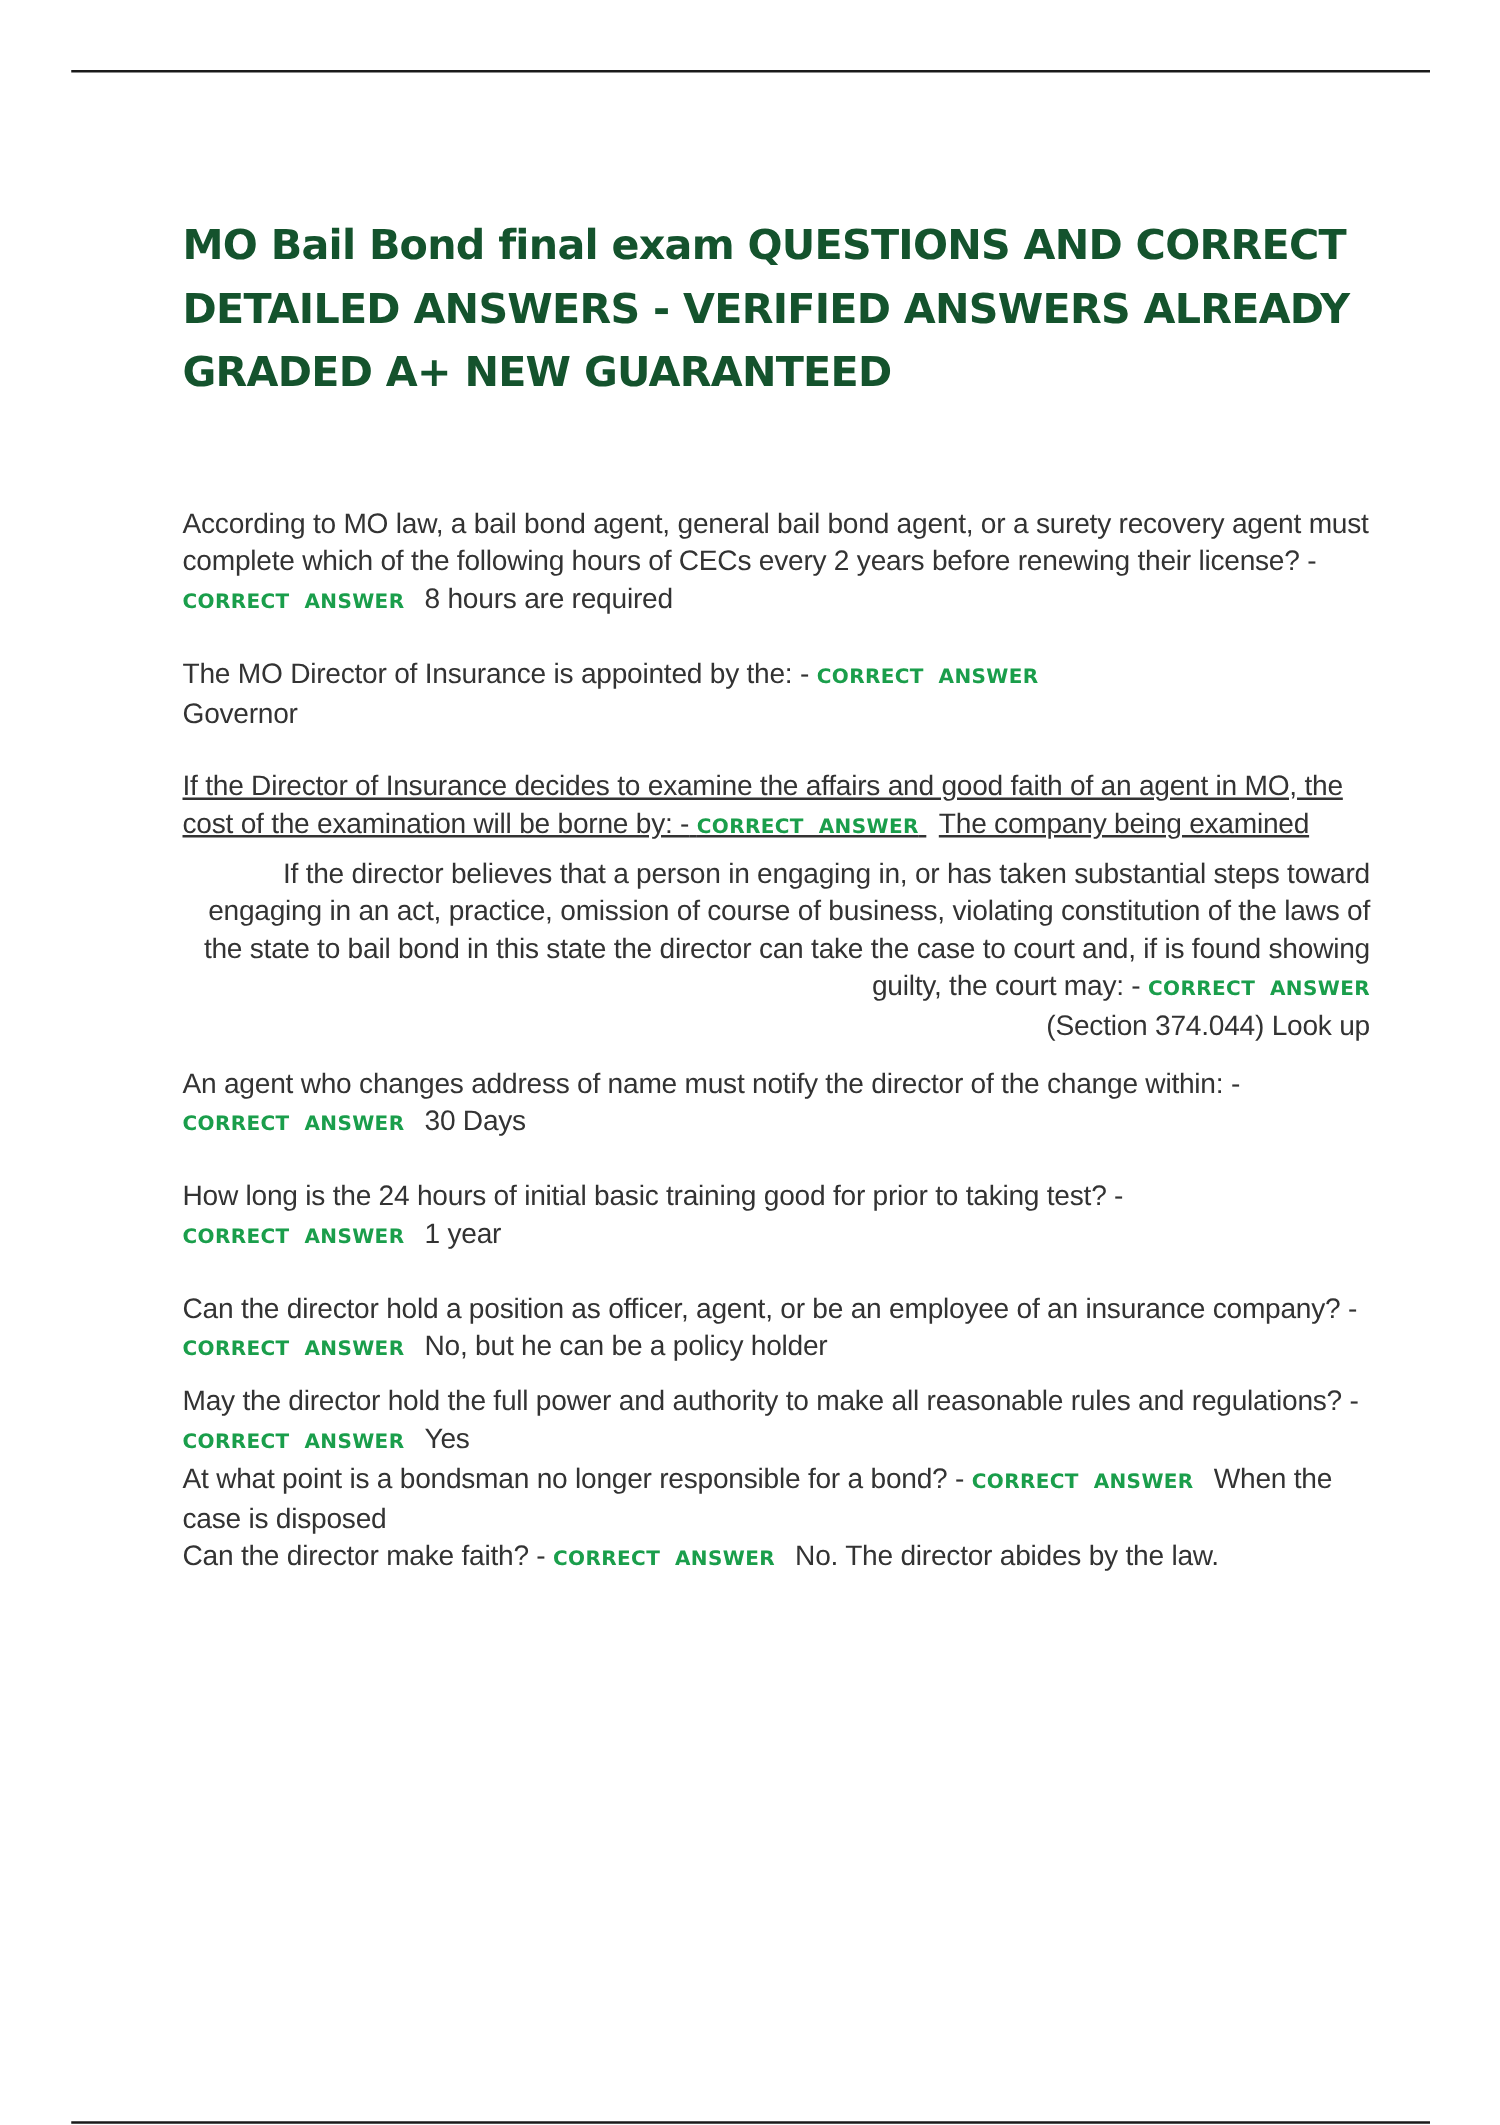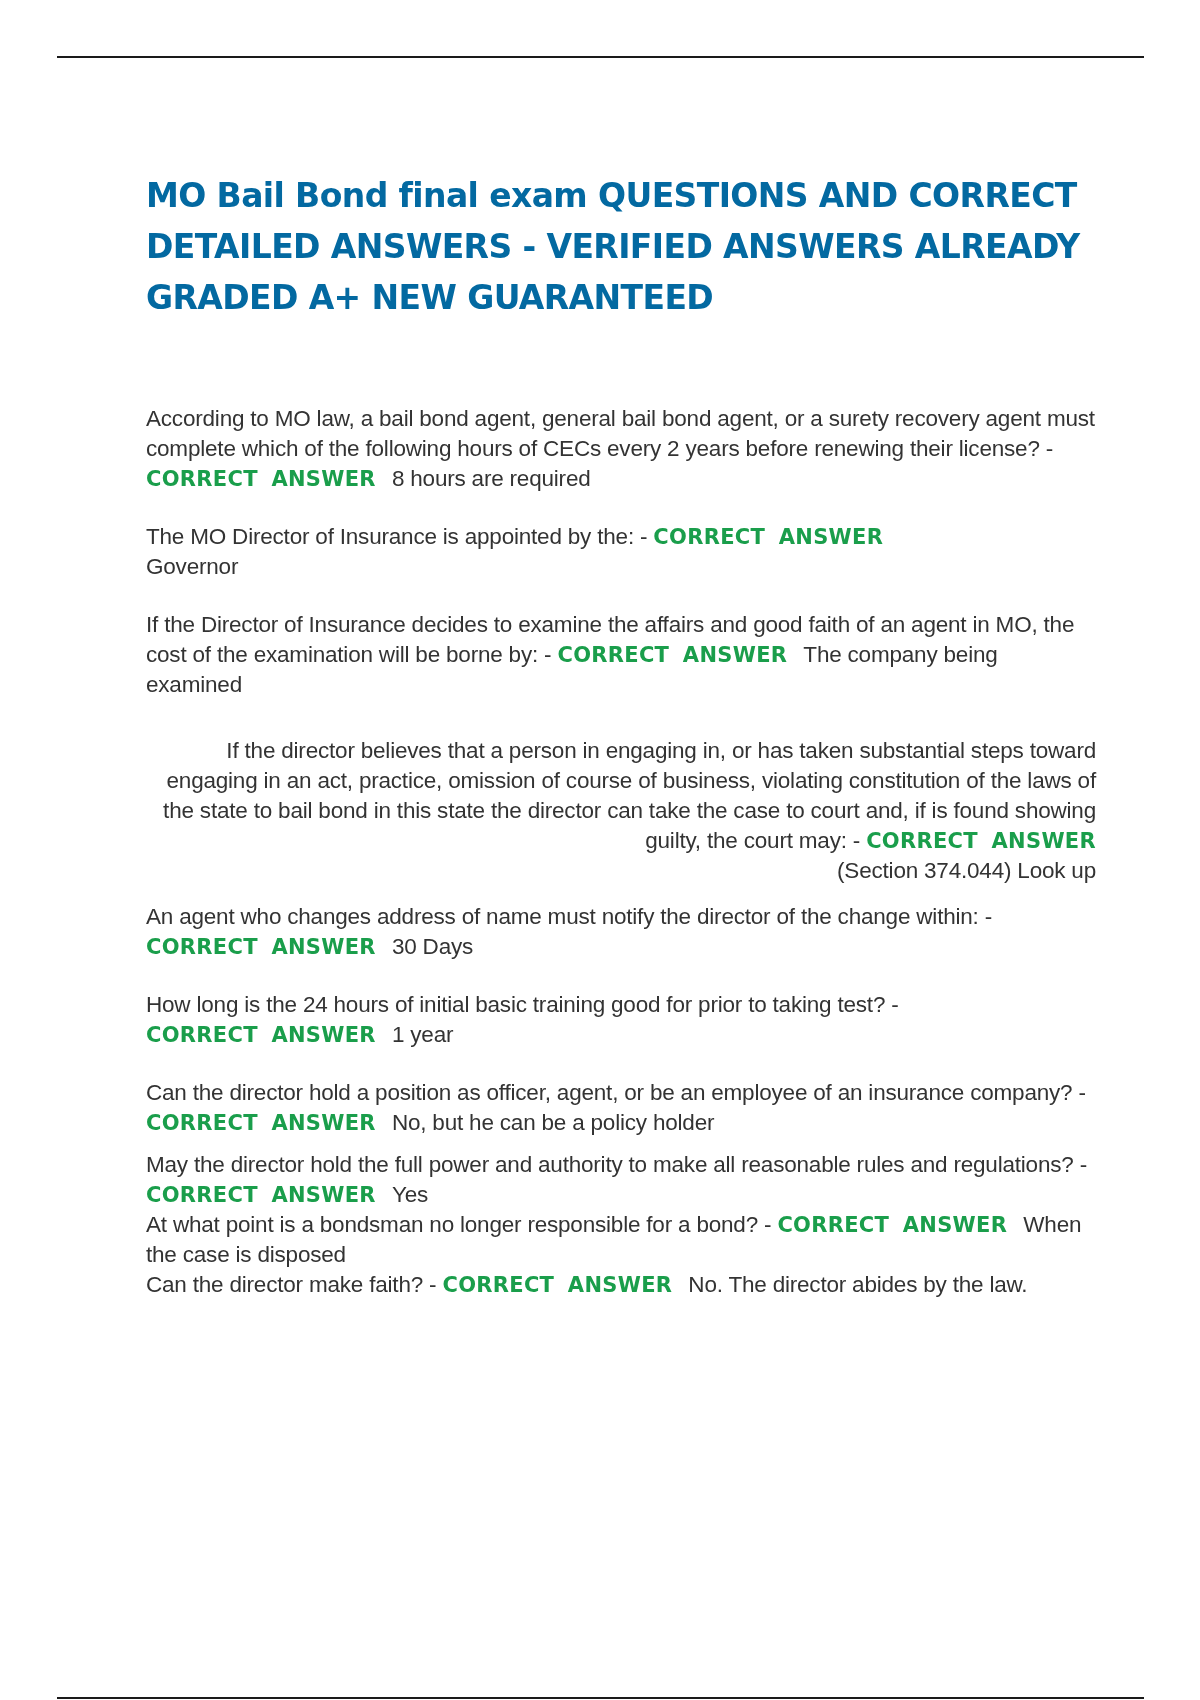--- a/index.html
+++ b/index.html
@@ -1,31 +1,31 @@
 <!DOCTYPE html>
 <html><head>
 <meta charset="utf-8">
 <style>
   html, body { margin: 0; padding: 0; background: #ffffff; }
   body { width: 1200px; height: 1700px; position: relative; overflow: hidden; font-family: "Liberation Sans", sans-serif; }
   .rule-top { position: absolute; left: 57px; top: 56px; width: 1087px; height: 2px; background: #1a1a1a; }
   .rule-bottom { position: absolute; left: 57px; top: 1697px; width: 1087px; height: 2px; background: #1a1a1a; }
   .title {
     position: absolute; left: 146px; top: 148px; width: 940px;
-    color: #0369a1; font-family: "DejaVu Sans", sans-serif; font-weight: bold;
+    color: #14532d; font-family: "DejaVu Sans", sans-serif; font-weight: bold;
     font-size: 33px; line-height: 51px; letter-spacing: -0.6px;
   }
   .qa-list { position: absolute; left: 146px; top: 404px; width: 950px; }
   .qa {
     color: #333333; font-size: 22.5px; line-height: 30px;
     margin: 0; letter-spacing: -0.2px;
   }
   .qa .label {
     color: #1a9e4b; font-family: "DejaVu Sans", sans-serif; font-weight: bold;
-    font-size: 21px; word-spacing: 6px; letter-spacing: 0.3px;
+    font-size: 16px; word-spacing: 6px; letter-spacing: 0.3px;
   }
   .qa .answer { margin-left: 10px; }
 </style>
 </head>
 <body>
 
 <div class="rule-top"></div>
 
 <h1 class="title">MO Bail Bond final exam QUESTIONS AND CORRECT DETAILED ANSWERS - VERIFIED ANSWERS ALREADY GRADED A+ NEW GUARANTEED</h1>
 
@@ -33,21 +33,21 @@
   <p class="qa" style="margin-bottom:28px;">
     <span>According to MO law, a bail bond agent, general bail bond agent, or a surety recovery agent must complete which of the following hours of CECs every 2 years before renewing their license? -</span>
     <span class="label">CORRECT ANSWER</span>
     <span class="answer">8 hours are required</span>
   </p>
   <p class="qa" style="margin-bottom:28px;">
     <span>The MO Director of Insurance is appointed by the: -</span>
     <span class="label">CORRECT ANSWER</span><br>
     <span>Governor</span>
   </p>
-  <p class="qa" style="margin-bottom:36px;">
+  <p class="qa" style="margin-bottom:8px;text-decoration:underline;">
     <span>If the Director of Insurance decides to examine the affairs and good faith of an agent in MO, the cost of the examination will be borne by: -</span>
     <span class="label">CORRECT ANSWER</span>
     <span class="answer">The company being examined</span>
   </p>
   <p class="qa" style="margin-bottom:16px;text-align:right;">
     <span>If the director believes that a person in engaging in, or has taken substantial steps toward engaging in an act, practice, omission of course of business, violating constitution of the laws of the state to bail bond in this state the director can take the case to court and, if is found showing guilty, the court may: -</span>
     <span class="label">CORRECT ANSWER</span><br>
     <span>(Section 374.044) Look up</span>
   </p>
   <p class="qa" style="margin-bottom:28px;">

